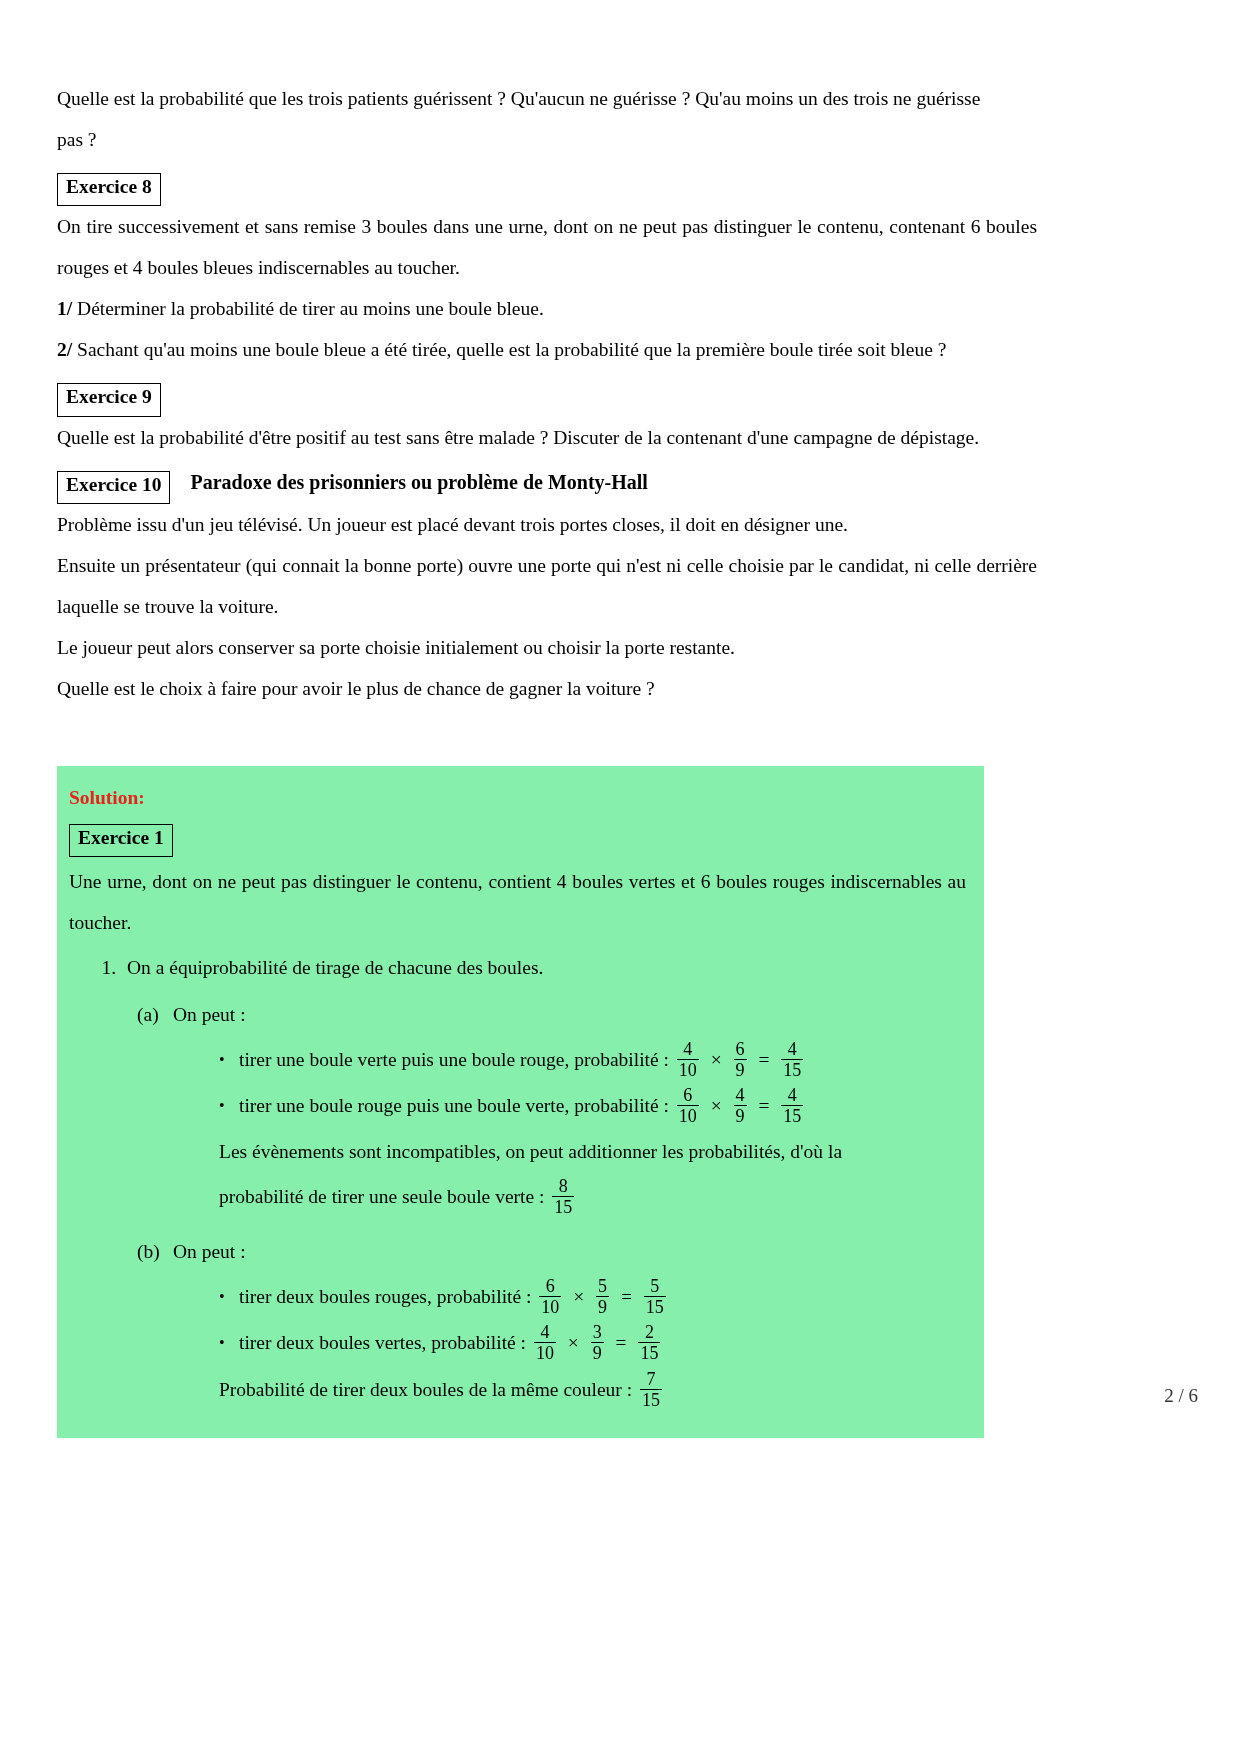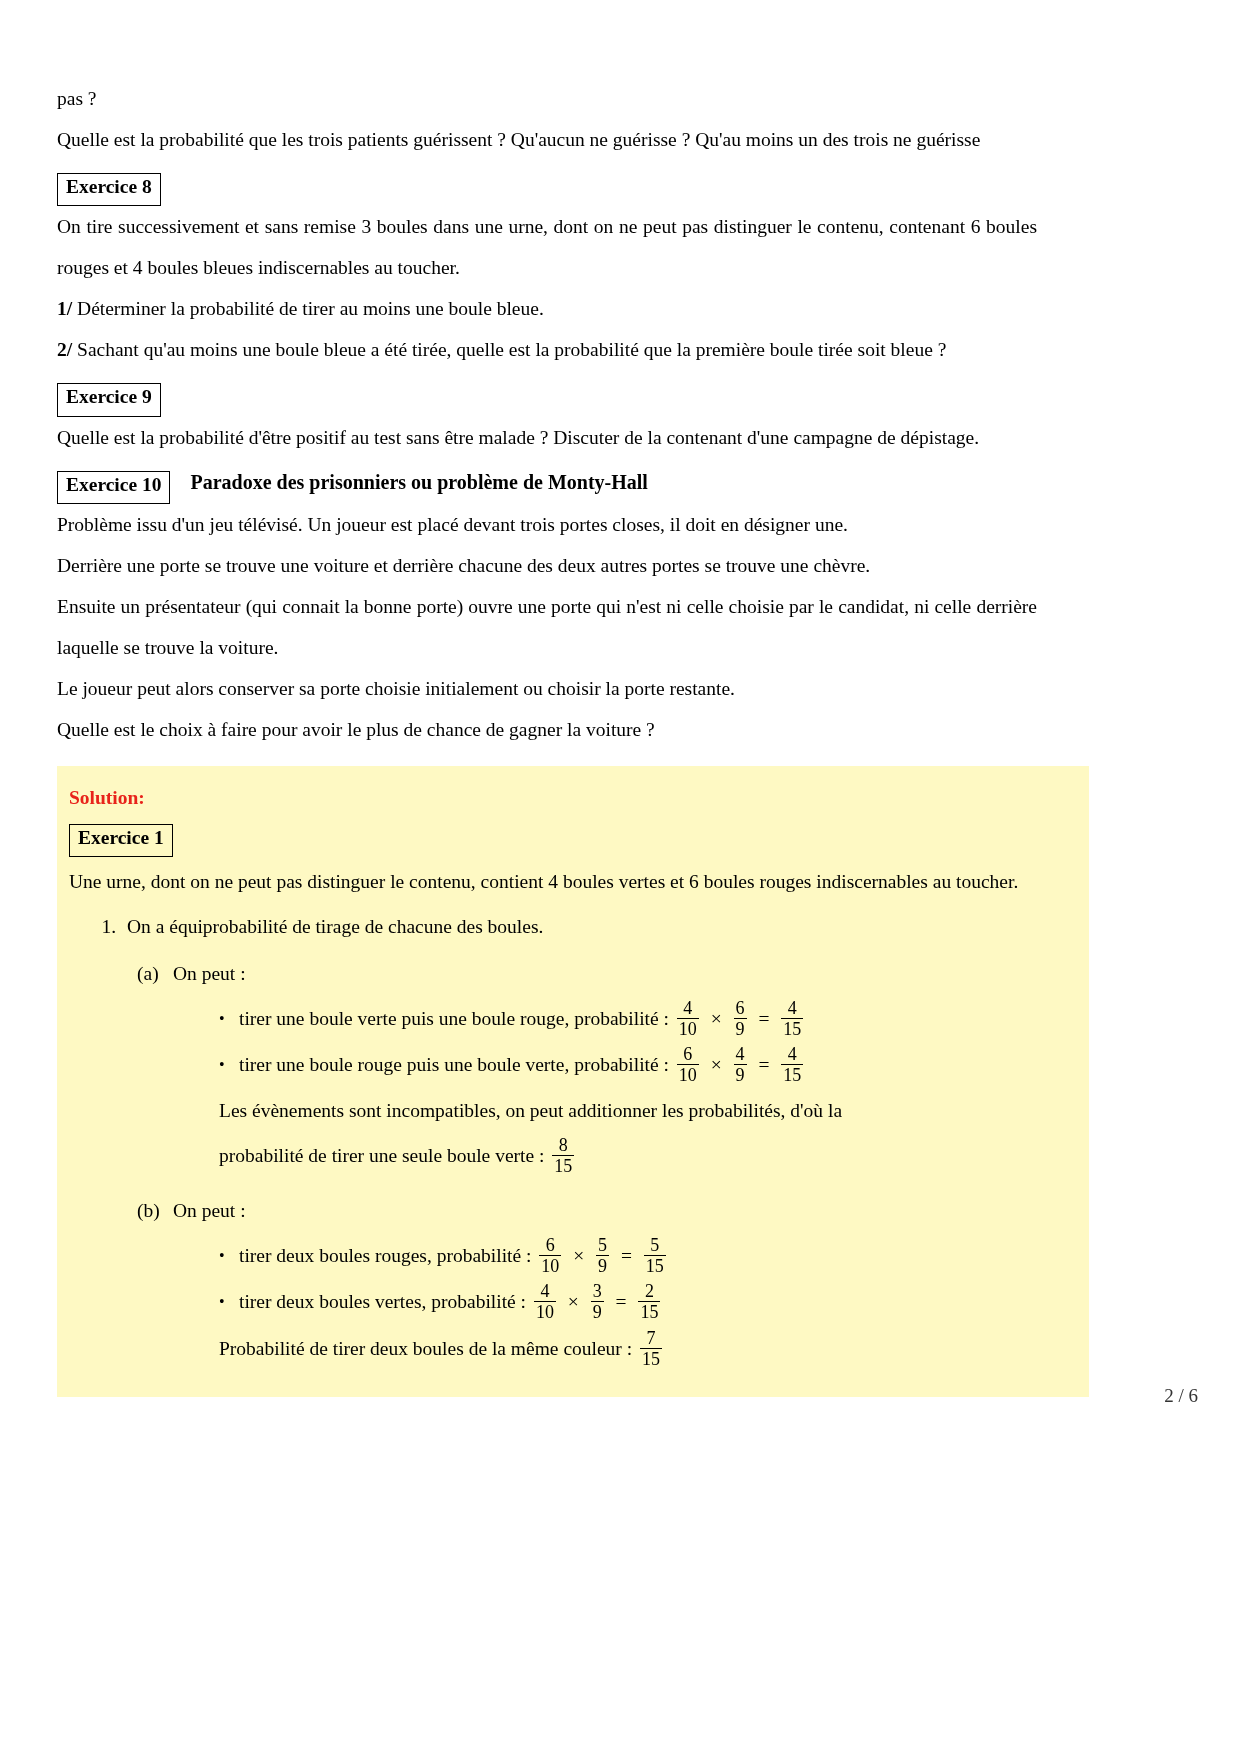--- a/index.html
+++ b/index.html
@@ -60,22 +60,22 @@
     margin-left: 20px;
     vertical-align: 2px;
   }
   .bold-num { font-weight: bold; }
 
   
   .solution {
     position: absolute;
     left: 57px;
     top: 766px;
-    width: 1032px;
-    background: #fef9c3;
+    width: 927px;
+    background: #86efac;
     padding: 16px 0 24px 0;
     box-sizing: border-box;
   }
   .solution .inner {
     padding: 0 18px 0 12px;
   }
   .sol-label {
     color: #e8231a;
     font-weight: bold;
     font-size: 19.5px;
@@ -167,22 +167,22 @@
     color: #333;
   }
 </style>
 </head>
 <body>
 
 <div class="page">
 
   <div class="content">
 
+    <p class="para">Quelle est la probabilité que les trois patients guérissent ? Qu'aucun ne guérisse ? Qu'au moins un des trois ne guérisse</p>
     <p class="para lastline">pas ?</p>
-    <p class="para">Quelle est la probabilité que les trois patients guérissent ? Qu'aucun ne guérisse ? Qu'au moins un des trois ne guérisse</p>
 
     <div class="spacer-sm"></div>
 
     <div class="exline">
       <span class="exbox">Exercice 8</span>
     </div>
     <p class="para">On tire successivement et sans remise 3 boules dans une urne, dont on ne peut pas distinguer le contenu, contenant 6 boules rouges et 4 boules bleues indiscernables au toucher.</p>
     <p class="para lastline"><span class="bold-num">1/</span><span> Déterminer la probabilité de tirer au moins une boule bleue.</span></p>
     <p class="para lastline"><span class="bold-num">2/</span><span> Sachant qu'au moins une boule bleue a été tirée, quelle est la probabilité que la première boule tirée soit bleue ?</span></p>
 
@@ -192,21 +192,20 @@
       <span class="exbox">Exercice 9</span>
     </div>
     <p class="para lastline">Quelle est la probabilité d'être positif au test sans être malade ? Discuter de la contenant d'une campagne de dépistage.</p>
 
     <div class="spacer-sm"></div>
 
     <div class="exline">
       <span class="exbox">Exercice 10</span><span class="ex-title">Paradoxe des prisonniers ou problème de Monty-Hall</span>
     </div>
     <p class="para lastline">Problème issu d'un jeu télévisé. Un joueur est placé devant trois portes closes, il doit en désigner une.</p>
-    <p class="para lastline">Derrière une porte se trouve une voiture et derrière chacune des deux autres portes se trouve une chèvre.</p>
     <p class="para">Ensuite un présentateur (qui connait la bonne porte) ouvre une porte qui n'est ni celle choisie par le candidat, ni celle derrière laquelle se trouve la voiture.</p>
     <p class="para lastline">Le joueur peut alors conserver sa porte choisie initialement ou choisir la porte restante.</p>
     <p class="para lastline">Quelle est le choix à faire pour avoir le plus de chance de gagner la voiture ?</p>
   </div>
 
   <div class="solution">
     <div class="inner">
       <p class="sol-label">Solution:</p>
 
       <div class="exline" style="margin-top:10px;">

